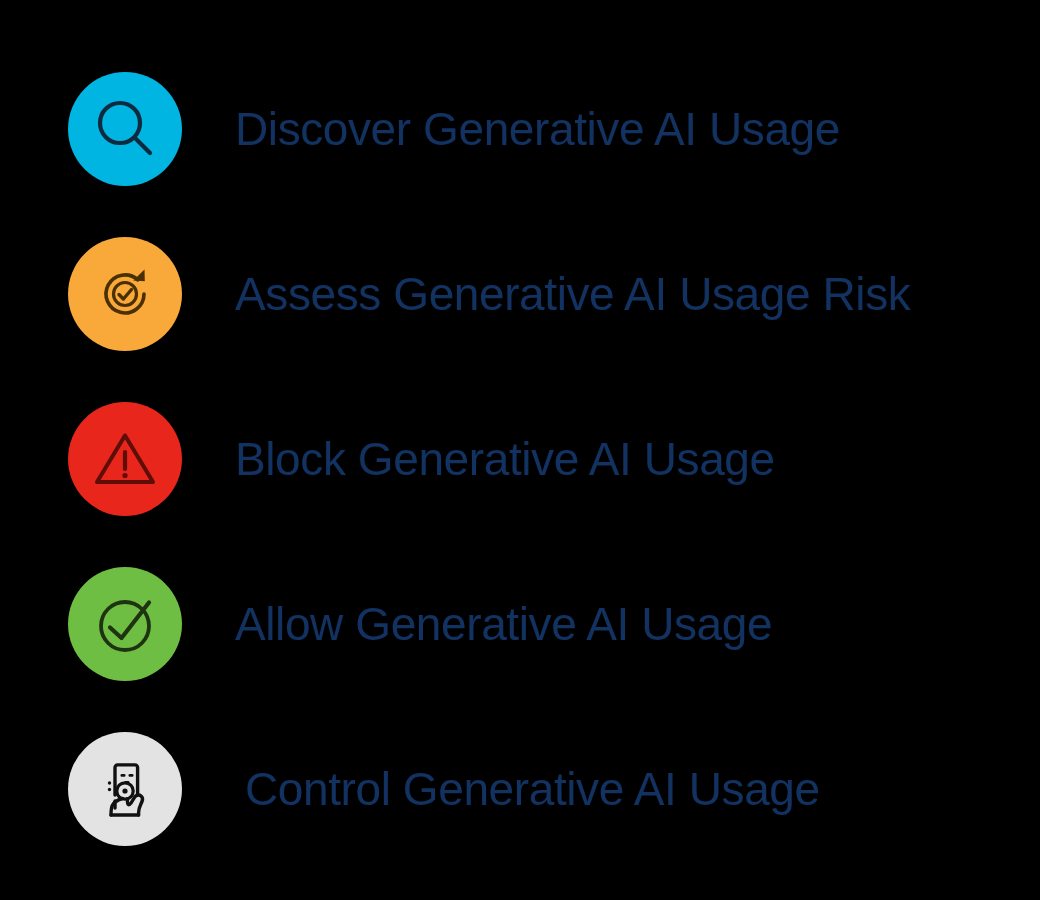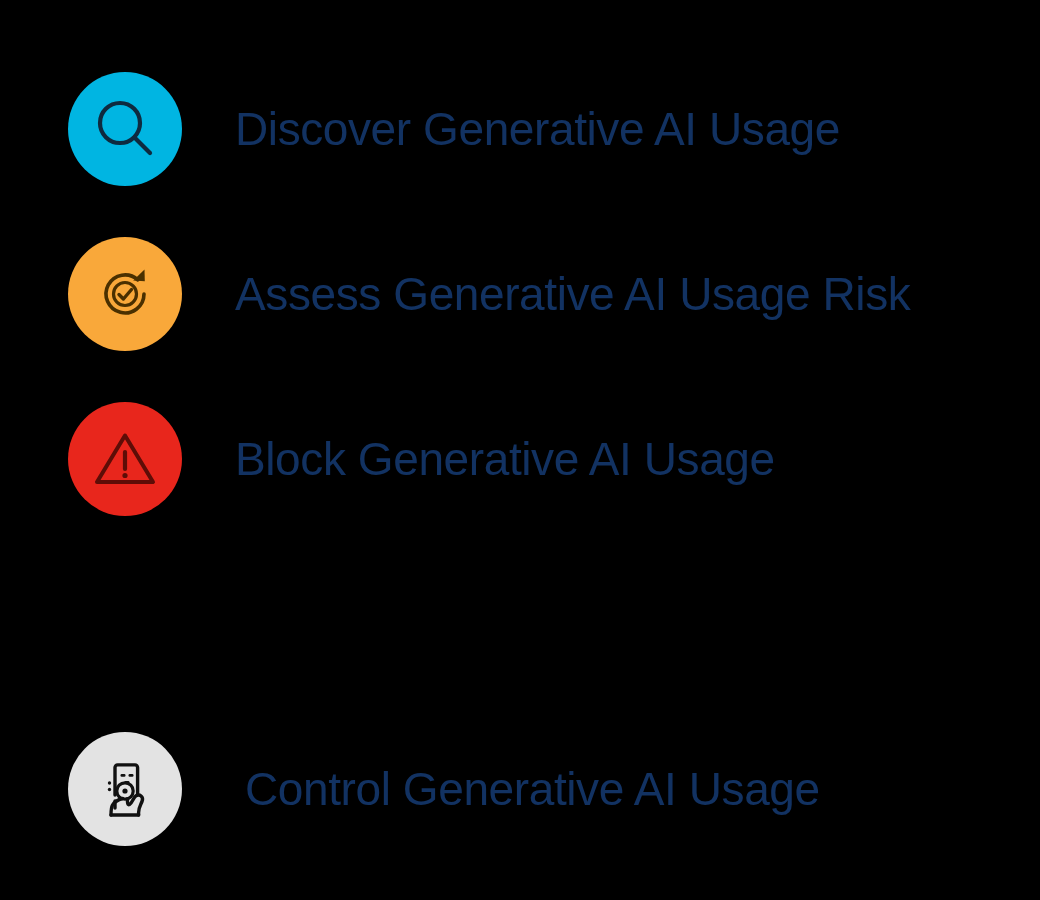--- a/index.html
+++ b/index.html
@@ -89,20 +89,29 @@
     <div class="icon-badge" style="background: rgb(232, 38, 28);">
       <svg viewBox="0 0 72 72" fill="none" style="color: rgb(94, 13, 7);">
         <path d="M36 12.5 L64 59 L8 59 Z" stroke="currentColor" stroke-width="4" stroke-linejoin="round" fill="none"></path>
         <line x1="36" y1="29" x2="36" y2="46" stroke="currentColor" stroke-width="4.2" stroke-linecap="round"></line>
         <circle cx="36" cy="52.5" r="2.6" fill="currentColor"></circle>
       </svg>
     </div>
     <div class="row-label" style="color: rgb(18, 50, 98);">Block Generative AI Usage</div>
   </div>
 
+  <div class="row" style="top: 567px;">
+    <div class="icon-badge" style="background: rgb(111, 190, 68);">
+      <svg viewBox="0 0 72 72" fill="none" style="color: rgb(30, 51, 17);">
+        <circle cx="36" cy="38" r="24" stroke="currentColor" stroke-width="3.8" fill="none"></circle>
+        <path d="M21 39.5 L32.5 50 L60 14.5" stroke="currentColor" stroke-width="4.2" stroke-linecap="round" stroke-linejoin="round" fill="none"></path>
+      </svg>
+    </div>
+    <div class="row-label" style="color: rgb(18, 50, 98);">Allow Generative AI Usage</div>
+  </div>
 
   <div class="row" style="top: 732px;">
     <div class="icon-badge" style="background: rgb(227, 227, 227);">
       <svg viewBox="0 0 72 72" fill="none" style="color: rgb(17, 17, 17);">
         <path d="M26 42 V14.5 a2.6 2.6 0 0 1 2.6-2.6 H46 a2.6 2.6 0 0 1 2.6 2.6 V41" stroke="currentColor" stroke-width="3.4" stroke-linecap="round" fill="none"></path>
         <path d="M26 48 V55" stroke="currentColor" stroke-width="3.4" stroke-linecap="round"></path>
         <rect x="31.5" y="21" width="5" height="2.8" rx="1.2" fill="currentColor"></rect>
         <rect x="39.5" y="21" width="5" height="2.8" rx="1.2" fill="currentColor"></rect>
         <rect x="35.5" y="28" width="5" height="2.8" rx="1.2" fill="currentColor"></rect>
         <circle cx="20.5" cy="30" r="1.7" fill="currentColor"></circle>

